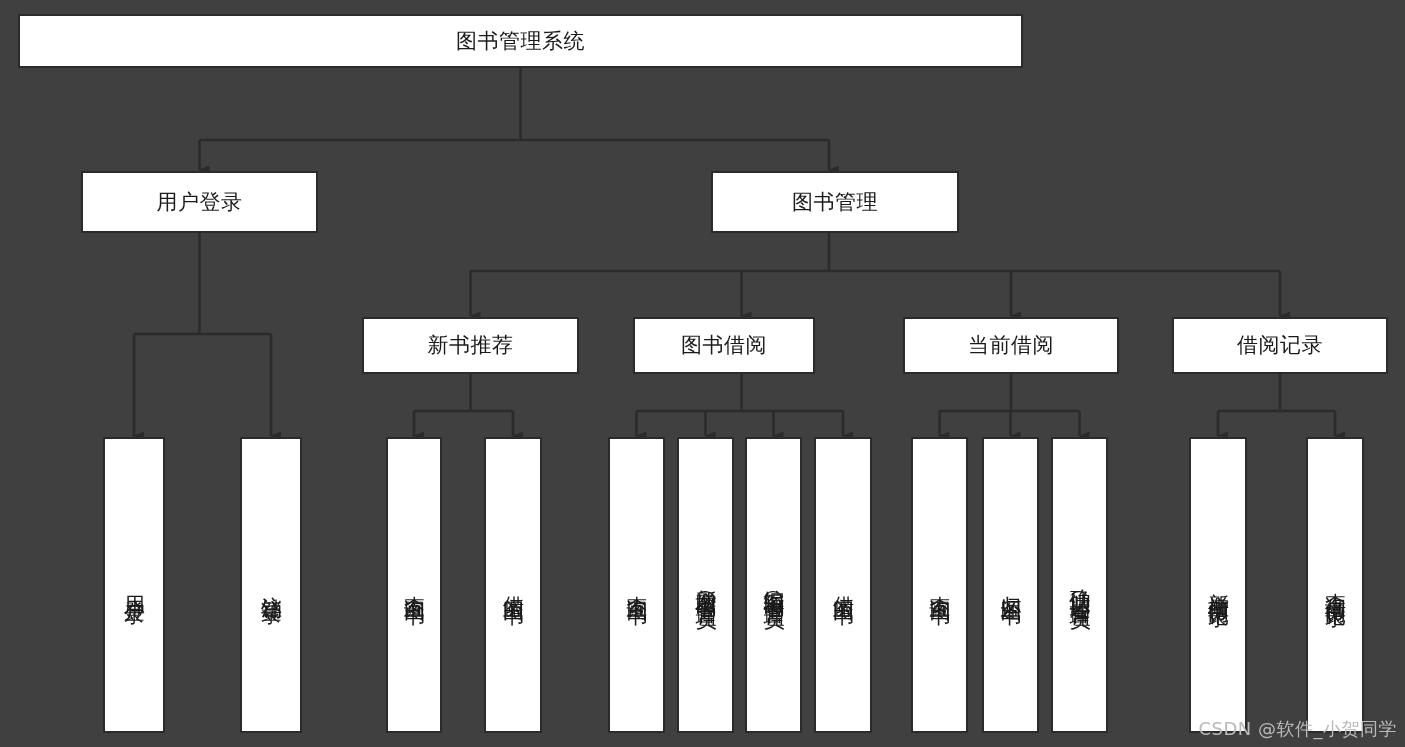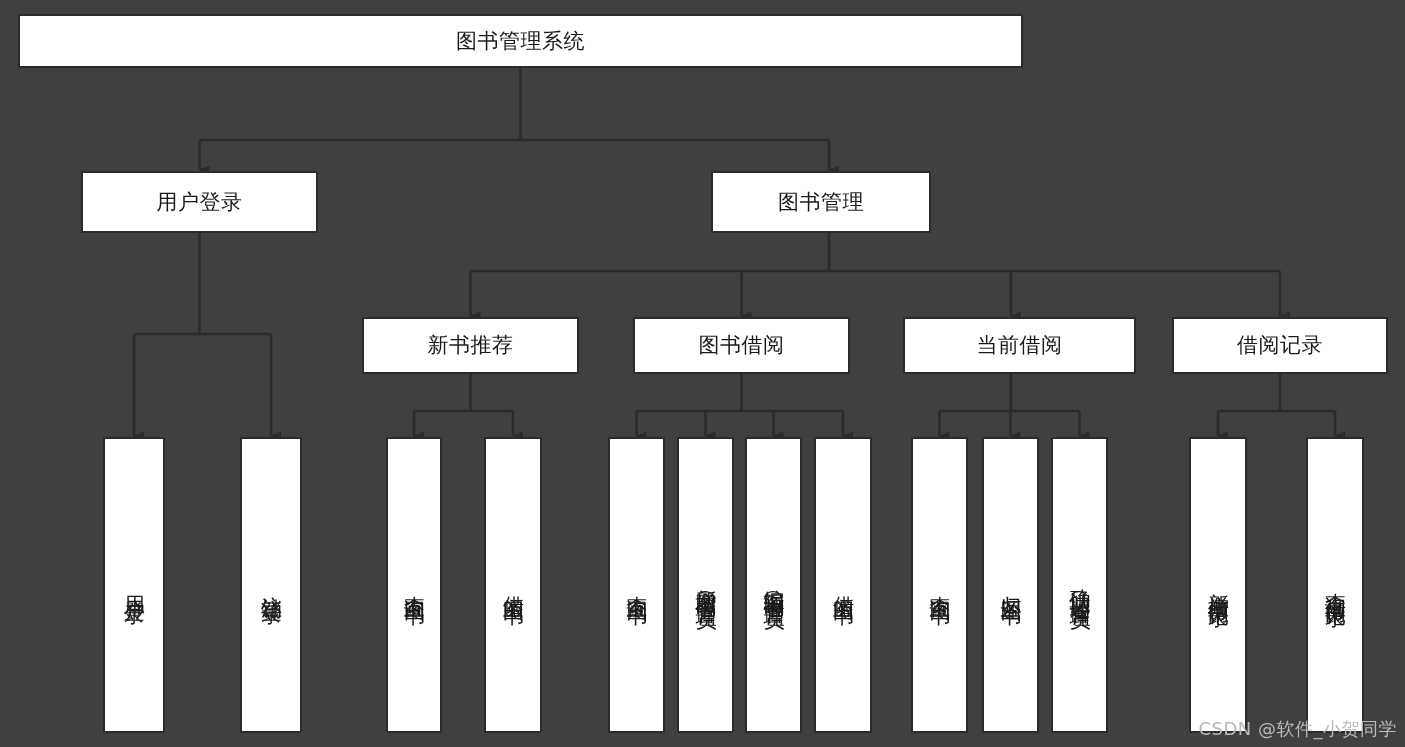--- a/index.html
+++ b/index.html
@@ -123,31 +123,31 @@
       </g>
   </svg>
 
   <div class="node root horiz" style="left: 18px; top: 14px; width: 1005px; height: 54px;">
     <span class="node-label">图书管理系统</span>
   </div>
 
   <div class="node horiz" style="left: 81px; top: 171px; width: 237px; height: 62px;">
     <span class="node-label">用户登录</span>
   </div>
-  <div class="node horiz" style="left: 711px; top: 171px; width: 220px; height: 62px;">
+  <div class="node horiz" style="left: 711px; top: 171px; width: 248px; height: 62px;">
     <span class="node-label">图书管理</span>
   </div>
 
   <div class="node horiz" style="left: 362px; top: 317px; width: 217px; height: 57px;">
     <span class="node-label">新书推荐</span>
   </div>
-  <div class="node horiz" style="left: 633px; top: 317px; width: 217px; height: 57px;">
+  <div class="node horiz" style="left: 633px; top: 317px; width: 182px; height: 57px;">
     <span class="node-label">图书借阅</span>
   </div>
-  <div class="node horiz" style="left: 903px; top: 317px; width: 233px; height: 57px;">
+  <div class="node horiz" style="left: 903px; top: 317px; width: 216px; height: 57px;">
     <span class="node-label">当前借阅</span>
   </div>
   <div class="node horiz" style="left: 1172px; top: 317px; width: 216px; height: 57px;">
     <span class="node-label">借阅记录</span>
   </div>
 
   <div class="node vert" style="left: 103px; top: 437px; width: 62px; height: 296px;">
     <span class="node-label">用户登录</span>
   </div>
   <div class="node vert" style="left: 240px; top: 437px; width: 62px; height: 296px;">

